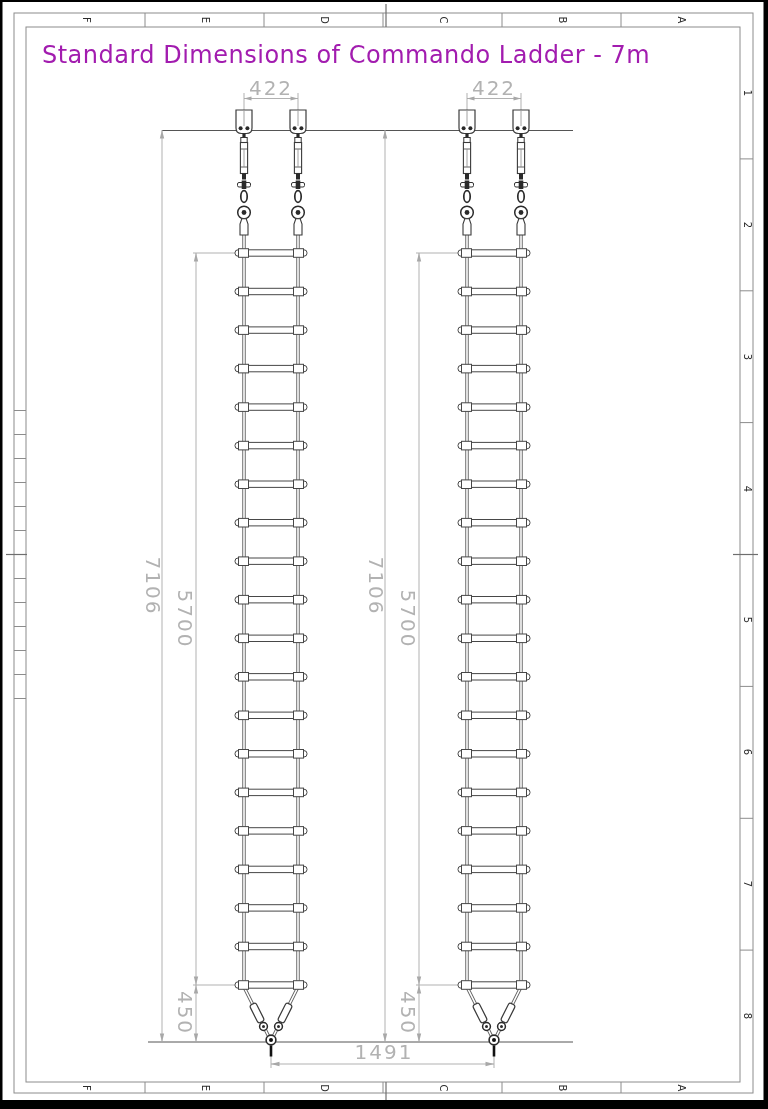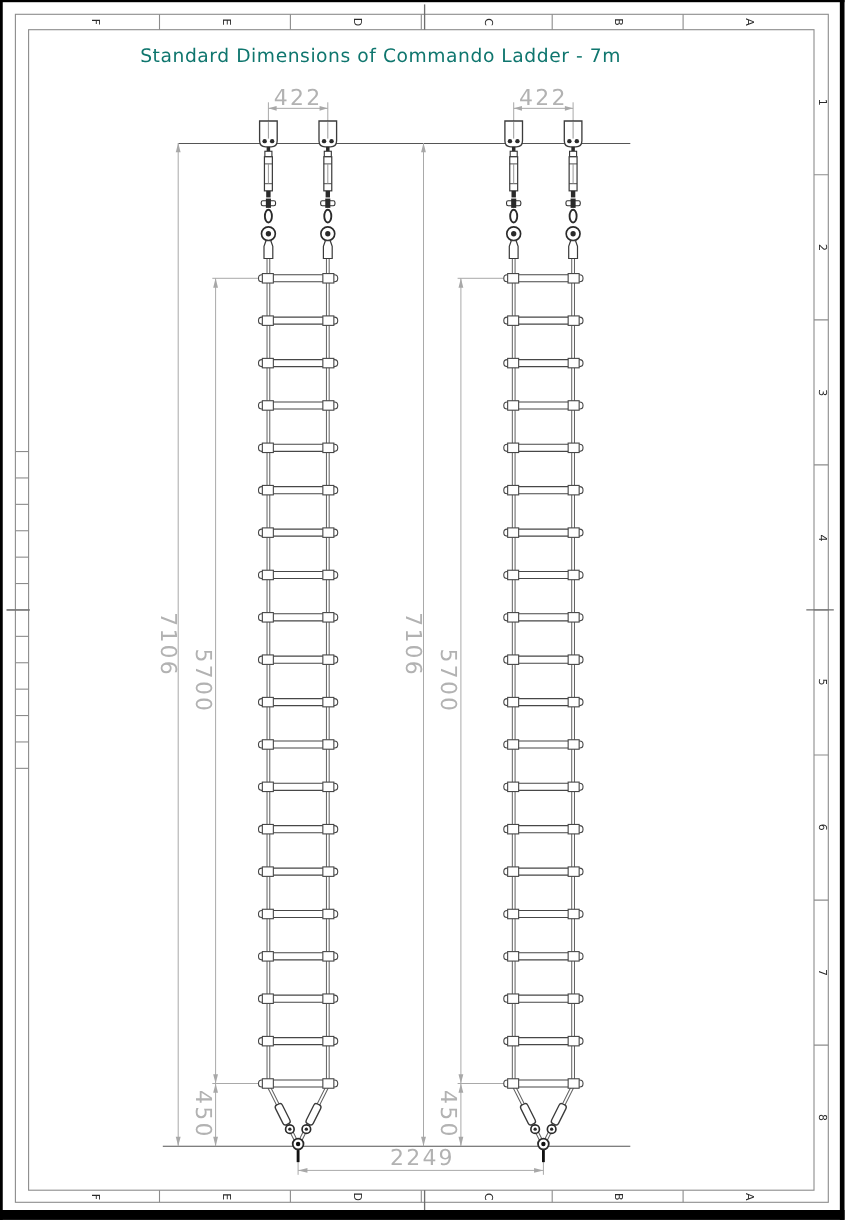--- a/index.html
+++ b/index.html
@@ -8,21 +8,21 @@
     width:768px;height:1109px;
     background:#ffffff;
     overflow:hidden;
     font-family:"DejaVu Sans", sans-serif;
   }
   #drawing-svg{position:absolute;left:0;top:0;}
   .overlay{position:absolute;left:0;top:0;width:768px;height:1109px;pointer-events:none;}
   #title{
     position:absolute;left:26px;top:41px;width:640px;
     text-align:center;
-    font-size:17px;color:#0f766e;
+    font-size:24px;color:#a21caf;
     letter-spacing:0.5px;
     white-space:nowrap;
   }
   .dim{
     position:absolute;
     font-size:20px;color:#b2b2b2;
     letter-spacing:2px;
     white-space:nowrap;
     transform:translate(-50%,-50%);
   }
@@ -246,21 +246,21 @@
 
     <div class="dim v" style="left:153px;top:586px">7106</div>
     <div class="dim v" style="left:376px;top:586px">7106</div>
 
     <div class="dim v" style="left:185px;top:619px">5700</div>
     <div class="dim v" style="left:408px;top:619px">5700</div>
 
     <div class="dim v" style="left:185px;top:1013px">450</div>
     <div class="dim v" style="left:408px;top:1013px">450</div>
 
-    <div class="dim" style="left:384px;top:1052px">2249</div>
+    <div class="dim" style="left:384px;top:1052px">1491</div>
 
     <div class="frame-label" style="left:85.5px;top:20px">F</div>
     <div class="frame-label" style="left:204.5px;top:20px">E</div>
     <div class="frame-label" style="left:323.5px;top:20px">D</div>
     <div class="frame-label" style="left:442.5px;top:20px">C</div>
     <div class="frame-label" style="left:561.5px;top:20px">B</div>
     <div class="frame-label" style="left:680.5px;top:20px">A</div>
 
     <div class="frame-label" style="left:85.5px;top:1087.5px">F</div>
     <div class="frame-label" style="left:204.5px;top:1087.5px">E</div>

